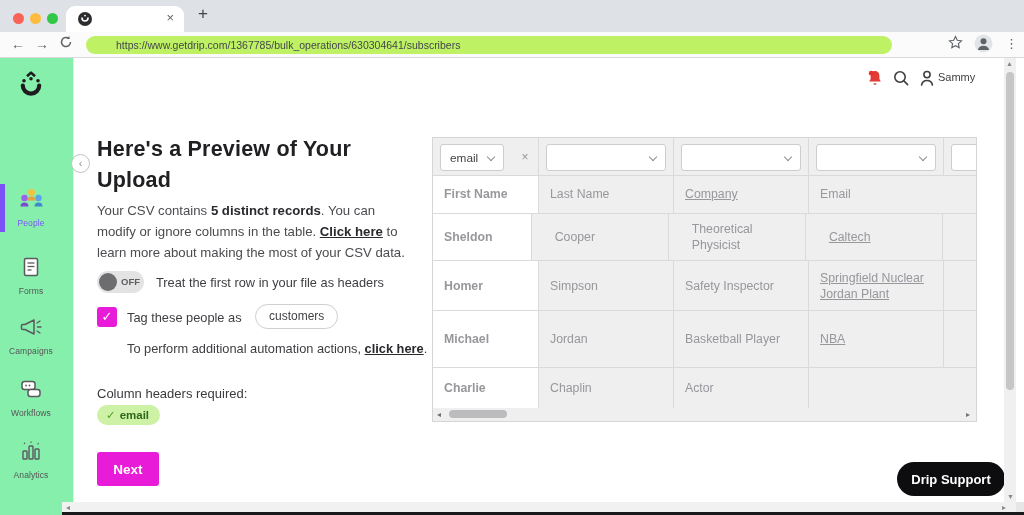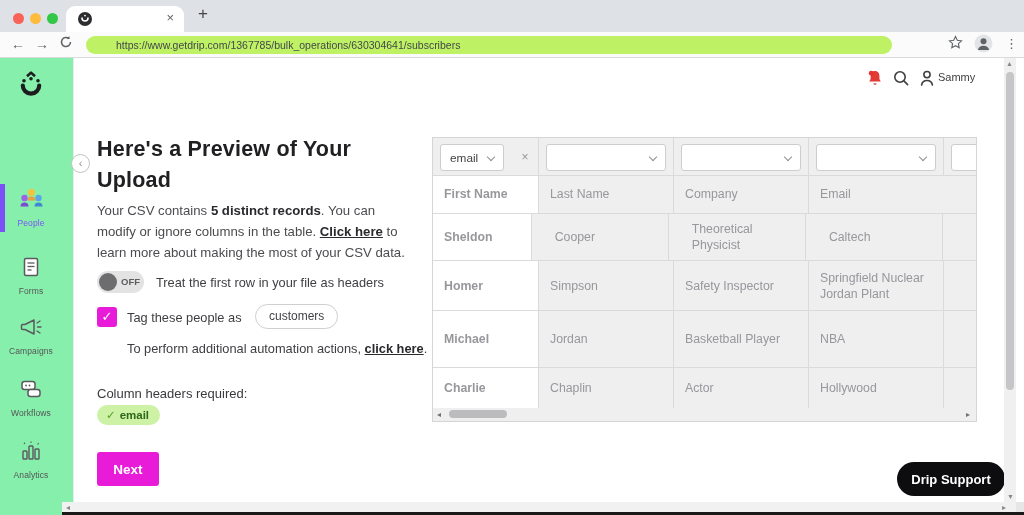--- a/index.html
+++ b/index.html
@@ -58,21 +58,21 @@
   .req-label { position:absolute; left:97px; top:386px; font-size:13px; color:#3a3a3e; }
   .req-badge { position:absolute; left:97px; top:405px; height:20px; padding:3px 11px 0 9px; background:#cdf2a6; border-radius:999px; font-size:11.5px; font-weight:700; color:#2f661c; }
   .req-badge .ck { color:#54a02b; font-weight:700; margin-right:4px; }
 
   .next-btn { position:absolute; left:97px; top:452px; width:62px; height:34px; background:#e81cd8; border:none; border-radius:3px; color:#fff; font-size:13.5px; font-weight:700; font-family:inherit; }
 
   
   .ptable { position:absolute; left:432px; top:137px; width:545px; height:285px; background:#efeff0; border:1px solid #d5d5d6; overflow:hidden; }
   .trow { display:flex; border-bottom:1px solid #dadadb; }
   .tcell { border-right:1px solid #dadadb; overflow:hidden; position:relative; }
-  .w1 { width:106px; } .w2 { width:135px; } .w3 { width:135px; } .w4 { width:135px; } .w5 { flex:1; }
+  .w1 { width:106px; } .w2 { width:135px; } .w3 { width:135px; } .w4 { width:135px;text-decoration:underline; } .w5 { flex:1; }
   .thead .w1 { background:#fff; font-weight:700; color:#2e2e32; }
   .thead .tcell { font-size:12.3px; color:#98989c; padding:11px 0 0 11px; white-space:nowrap; }
   .tdata .w1 { background:#fff; font-weight:600; color:#39393d; }
   .tdata .tcell { font-size:12.3px; color:#97979c; padding:0 10px 0 11px; display:flex; align-items:center; line-height:16px; }
   .tdata .tcell span { display:block; }
   .sel { position:relative; background:#fff; border:1px solid #cdcdcf; border-radius:3px; height:27px; }
   .sel .val { position:absolute; left:9px; top:6px; font-size:11.8px; color:#434347; }
   .chev { position:absolute; right:9px; top:9px; width:6px; height:6px; border-right:1.5px solid #8e8e92; border-bottom:1.5px solid #8e8e92; transform:rotate(45deg); }
   .controls .tcell { padding:6px 7px 0 7px; }
   .sel-email { width:64px; display:inline-block; vertical-align:top; }
@@ -335,23 +335,20 @@
     <div class="trow tdata" style="height:40px; border-bottom:none;">
       <div class="tcell w1">
           <span>Charlie</span>
         </div>
       <div class="tcell w2">
           <span>Chaplin</span>
         </div>
       <div class="tcell w3">
           <span>Actor</span>
         </div>
-      <div class="tcell w4">
-          <span>Hollywood</span>
-        </div>
       <div class="tcell w5" style="border-right:none;">
           <span></span>
         </div>
     </div>
 
     <div class="tbl-hscroll">
       <span class="mini-arrow" style="left:4px;">◂</span>
       <div class="thumb"></div>
       <span class="mini-arrow" style="right:6px;">▸</span>
     </div>

